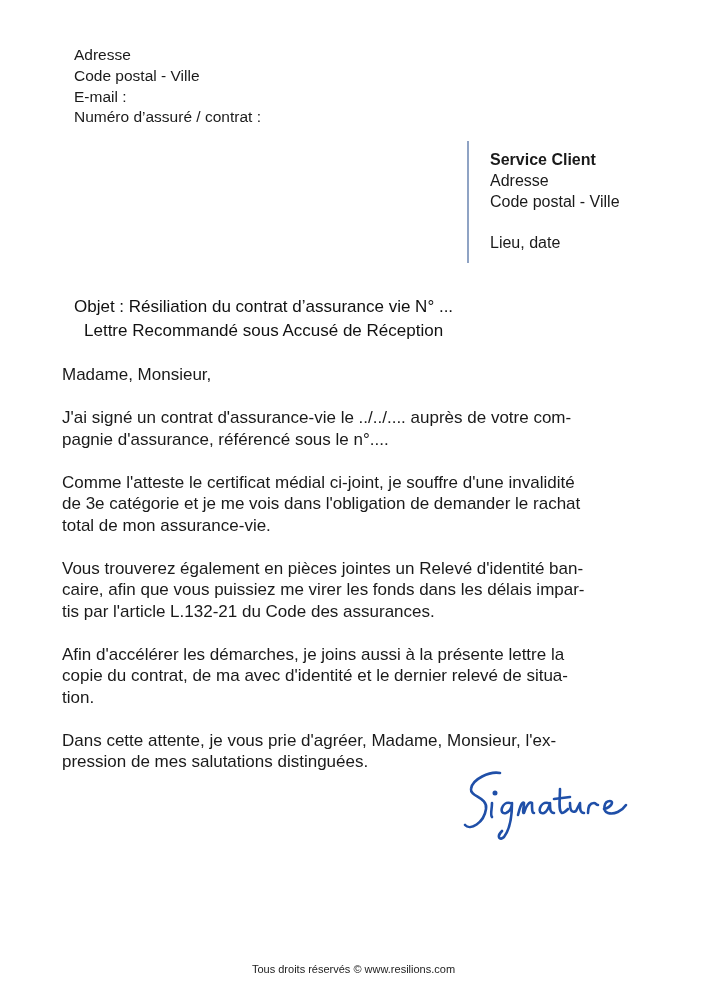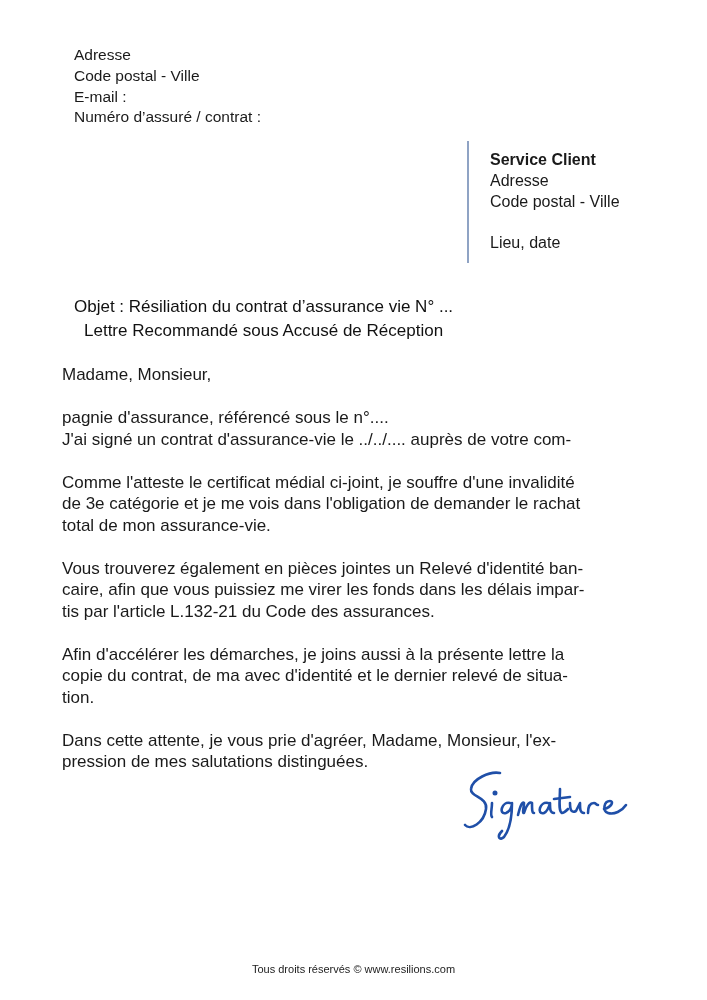--- a/index.html
+++ b/index.html
@@ -101,22 +101,22 @@
 
 <div class="subject">
   <div>Objet : Résiliation du contrat d’assurance vie N° ...</div>
   <div>Lettre Recommandé sous Accusé de Réception</div>
 </div>
 
 <div class="body-text">
   <p>Madame, Monsieur,</p>
 
   <p>
+    <span class="line">J'ai signé un contrat d'assurance-vie le ../../.... auprès de votre com-</span>
     <span class="line">pagnie d'assurance, référencé sous le n°....</span>
-    <span class="line">J'ai signé un contrat d'assurance-vie le ../../.... auprès de votre com-</span>
   </p>
 
   <p>
     <span class="line">Comme l'atteste le certificat médial ci-joint, je souffre d'une invalidité</span>
     <span class="line">de 3e catégorie et je me vois dans l'obligation de demander le rachat</span>
     <span class="line">total de mon assurance-vie.</span>
   </p>
 
   <p>
     <span class="line">Vous trouverez également en pièces jointes un Relevé d'identité ban-</span>

